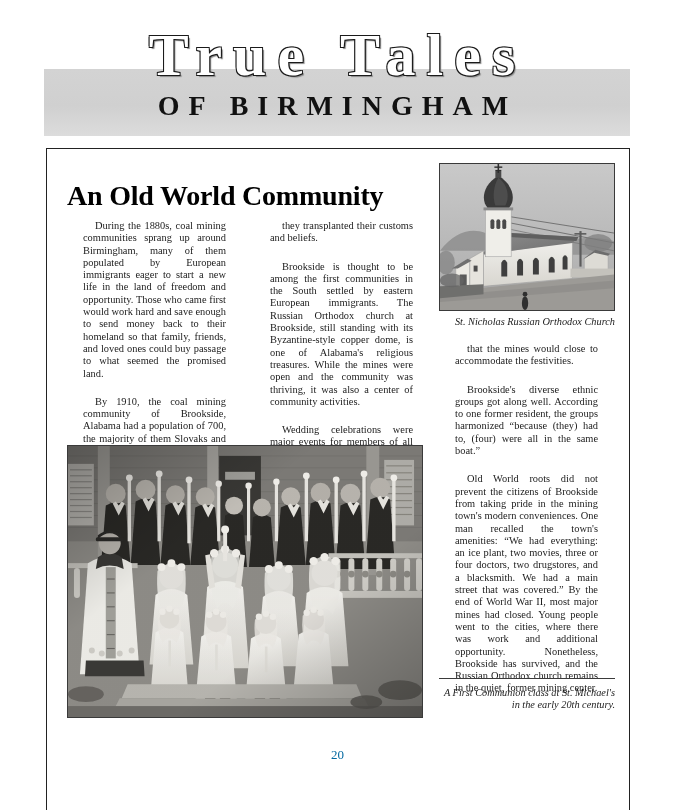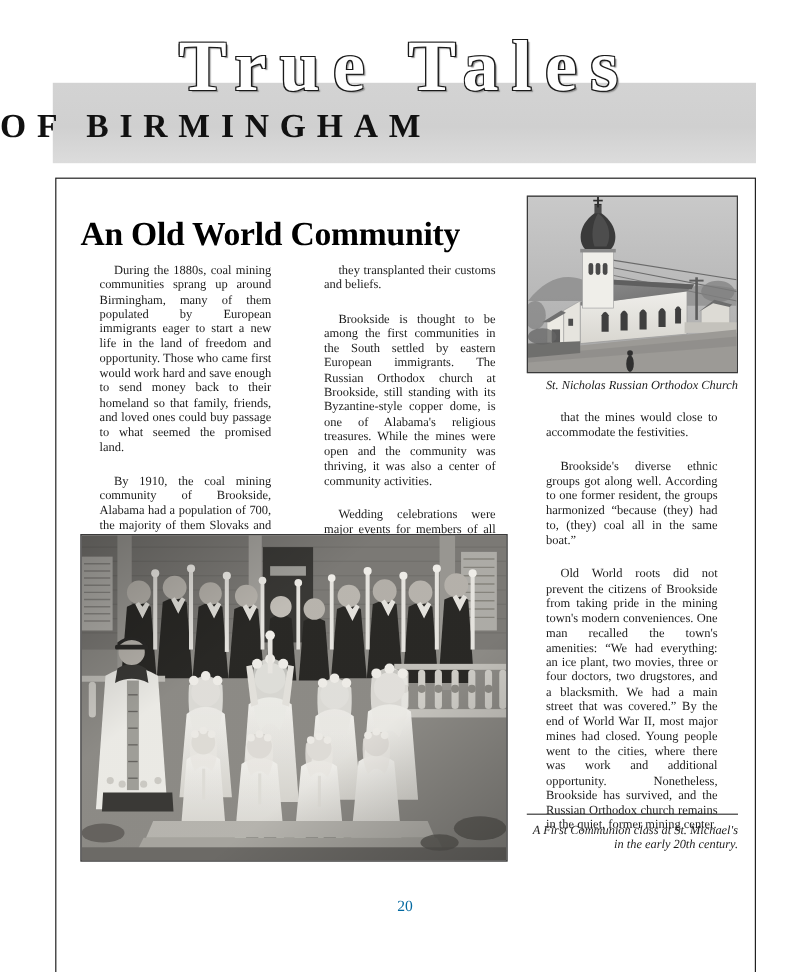--- a/index.html
+++ b/index.html
@@ -44,21 +44,21 @@
        1px -1px 0 #1a1a1a,
       -1px  1px 0 #1a1a1a,
        1px  1px 0 #1a1a1a,
        2px  2px 1px #8a8a8a;
     white-space: nowrap;
   }
   #masthead-subtitle {
     position: absolute;
     left: 0; top: 90px;
     width: 675px;
-    text-align: left;
+    text-align: center;
     font-family: "Liberation Serif", serif;
     font-size: 28px;
     font-weight: bold;
     letter-spacing: 9px;
     color: #111111;
     white-space: nowrap;
   }
 
   
   #page-frame {
@@ -170,21 +170,21 @@
   </div>
 
   <div id="col2" class="col">
     <p>they transplanted their customs and beliefs.</p>
     <p>Brookside is thought to be among the first communities in the South settled by eastern European immigrants. The Russian Orthodox church at Brookside, still standing with its Byzantine-style copper dome, is one of Alabama's religious treasures. While the mines were open and the community was thriving, it was also a center of community activities.</p>
     <p>Wedding celebrations were major events for members of all churches. The ethnic population was so large</p>
   </div>
 
   <div id="col3" class="col">
     <p>that the mines would close to accommodate the festivities.</p>
-    <p>Brookside's diverse ethnic groups got along well. According to one former resident, the groups harmonized “because (they) had to, (they) coal all in the same boat.”</p>
+    <p>Brookside's diverse ethnic groups got along well. According to one former resident, the groups harmonized “because (they) had to, (four) were all in the same boat.”</p>
     <p>Old World roots did not prevent the citizens of Brookside from taking pride in the mining town's modern conveniences. One man recalled the town's amenities: “We had everything: an ice plant, two movies, three or four doctors, two drugstores, and a blacksmith. We had a main street that was covered.” By the end of World War II, most major mines had closed. Young people went to the cities, where there was work and additional opportunity. Nonetheless, Brookside has survived, and the Russian Orthodox church remains in the quiet, former mining center.</p>
   </div>
 
   <div id="church-photo" class="photo-frame">
     <svg class="photo-svg" viewBox="0 0 176 148" preserveAspectRatio="none">
       <defs>
         <linearGradient id="skyG" x1="0" y1="0" x2="0" y2="1">
           <stop offset="0%" stop-color="#c9c9c9"></stop>
           <stop offset="70%" stop-color="#b4b4b4"></stop>
           <stop offset="100%" stop-color="#a3a3a3"></stop>

